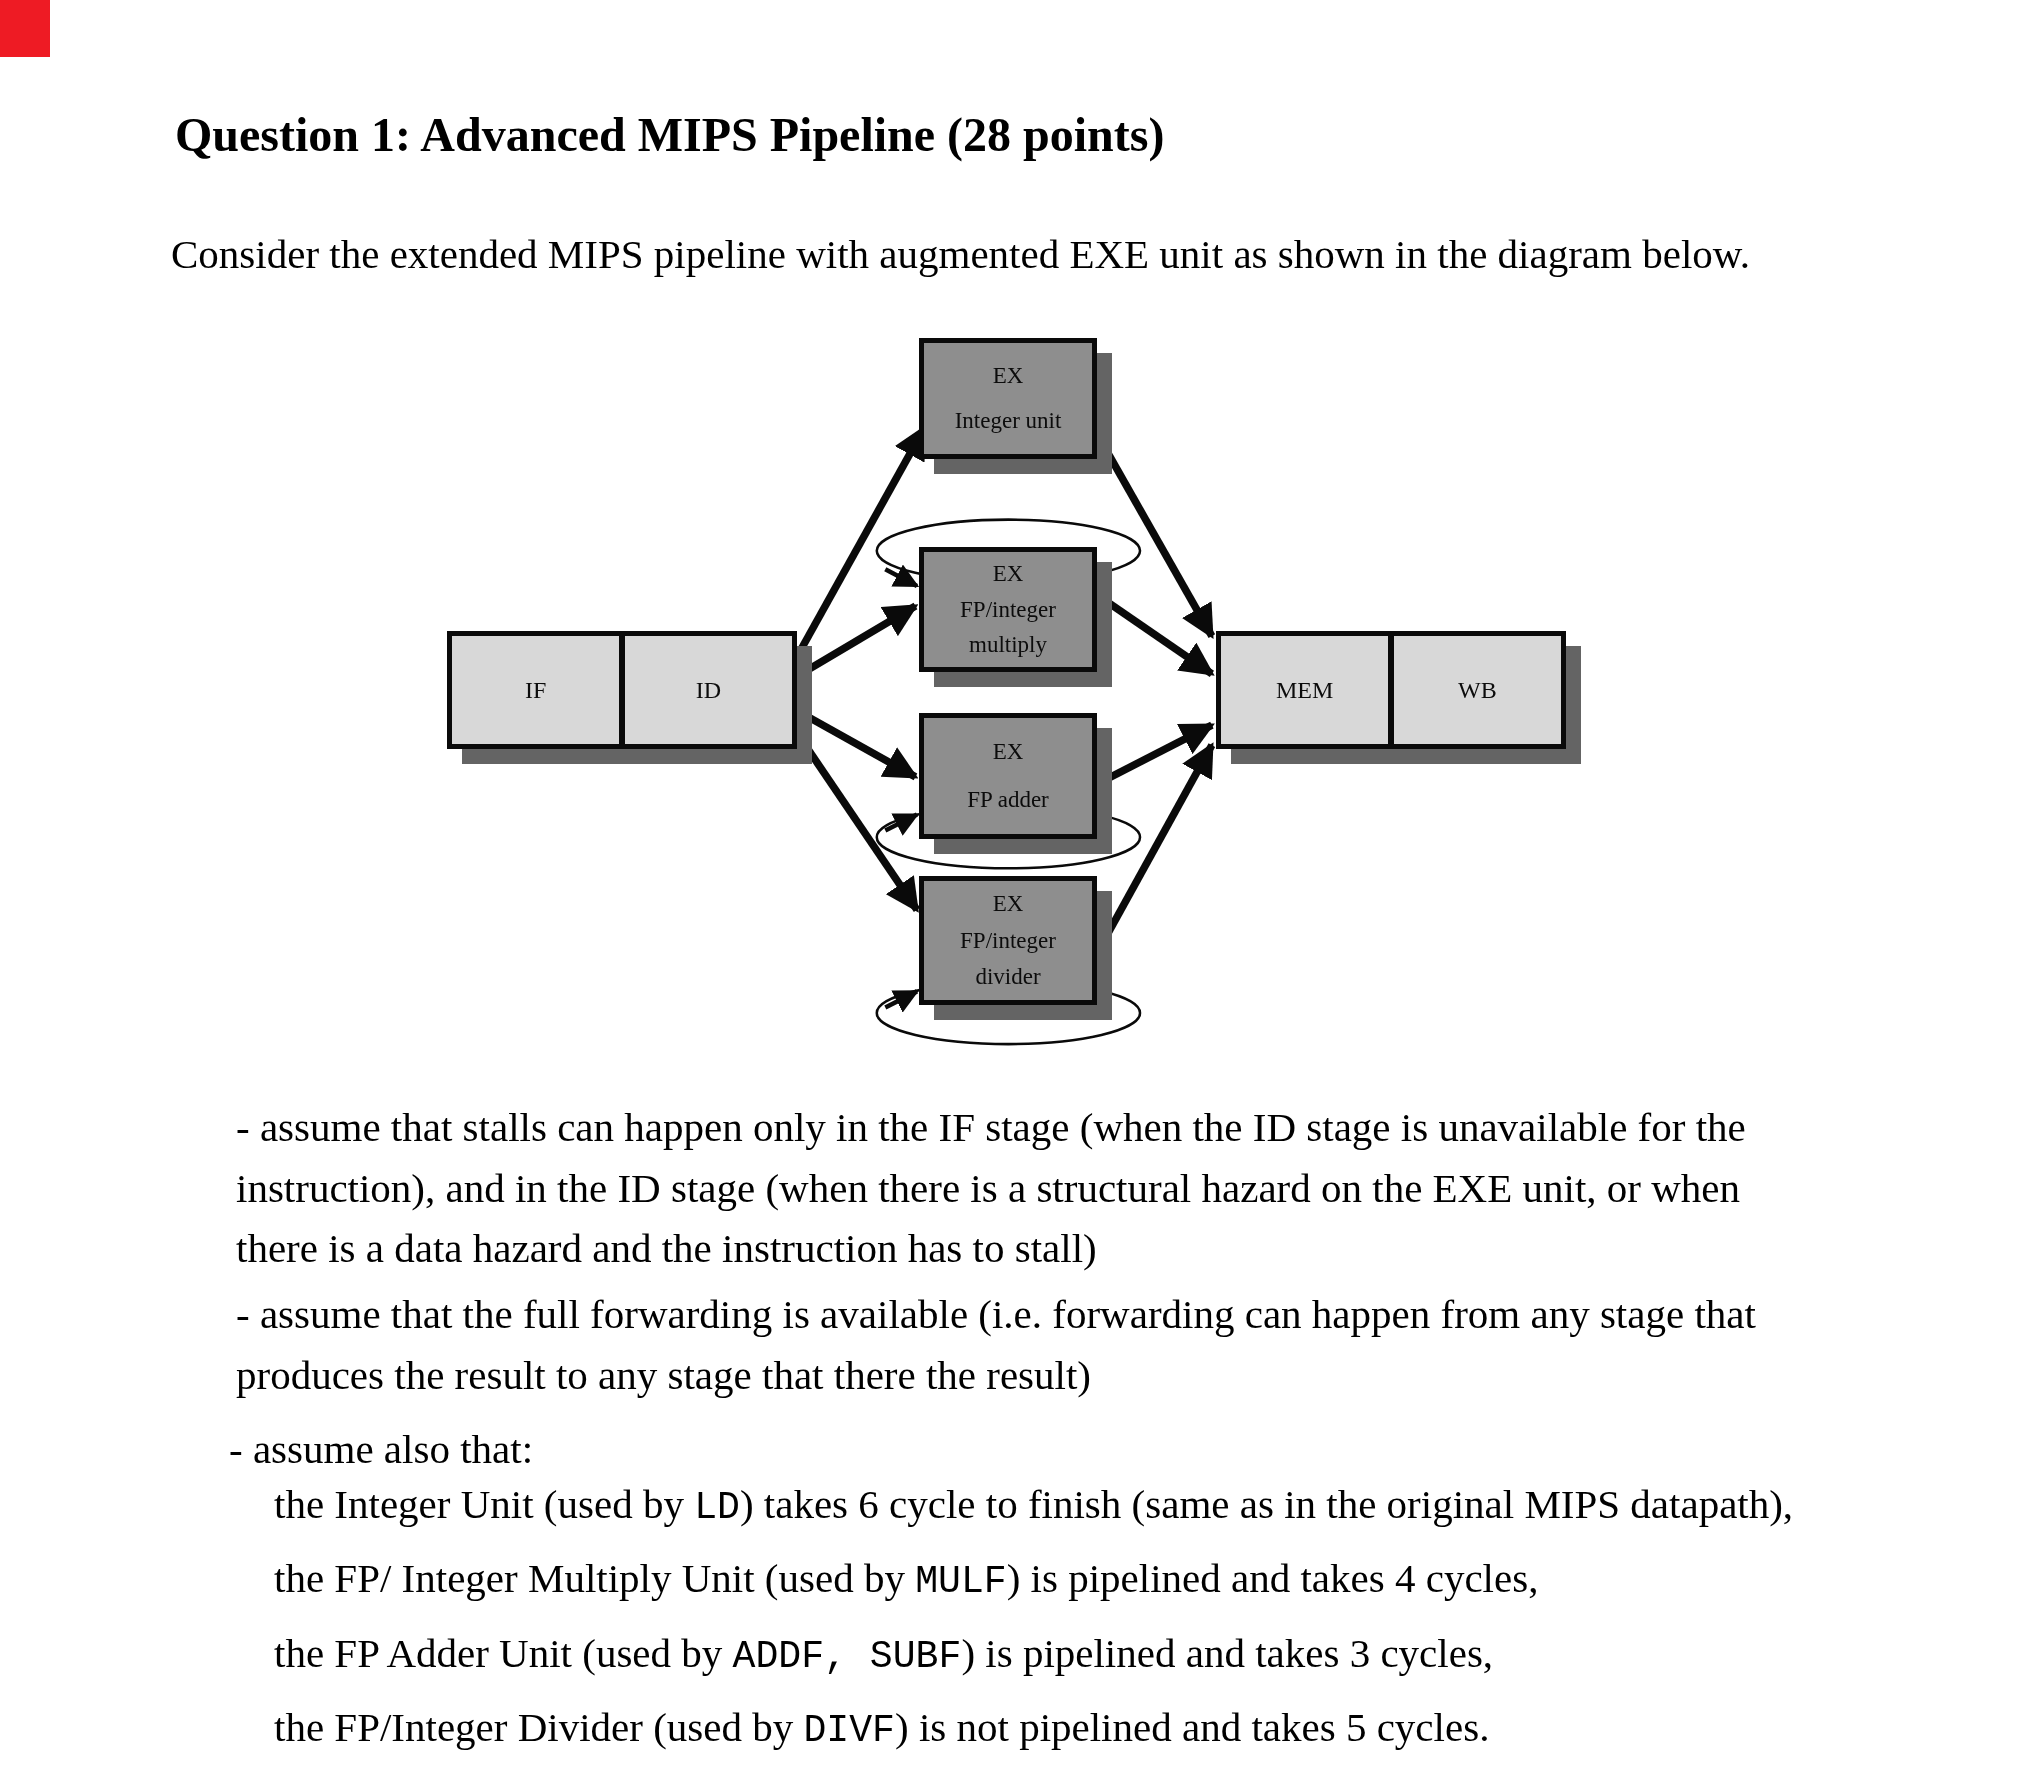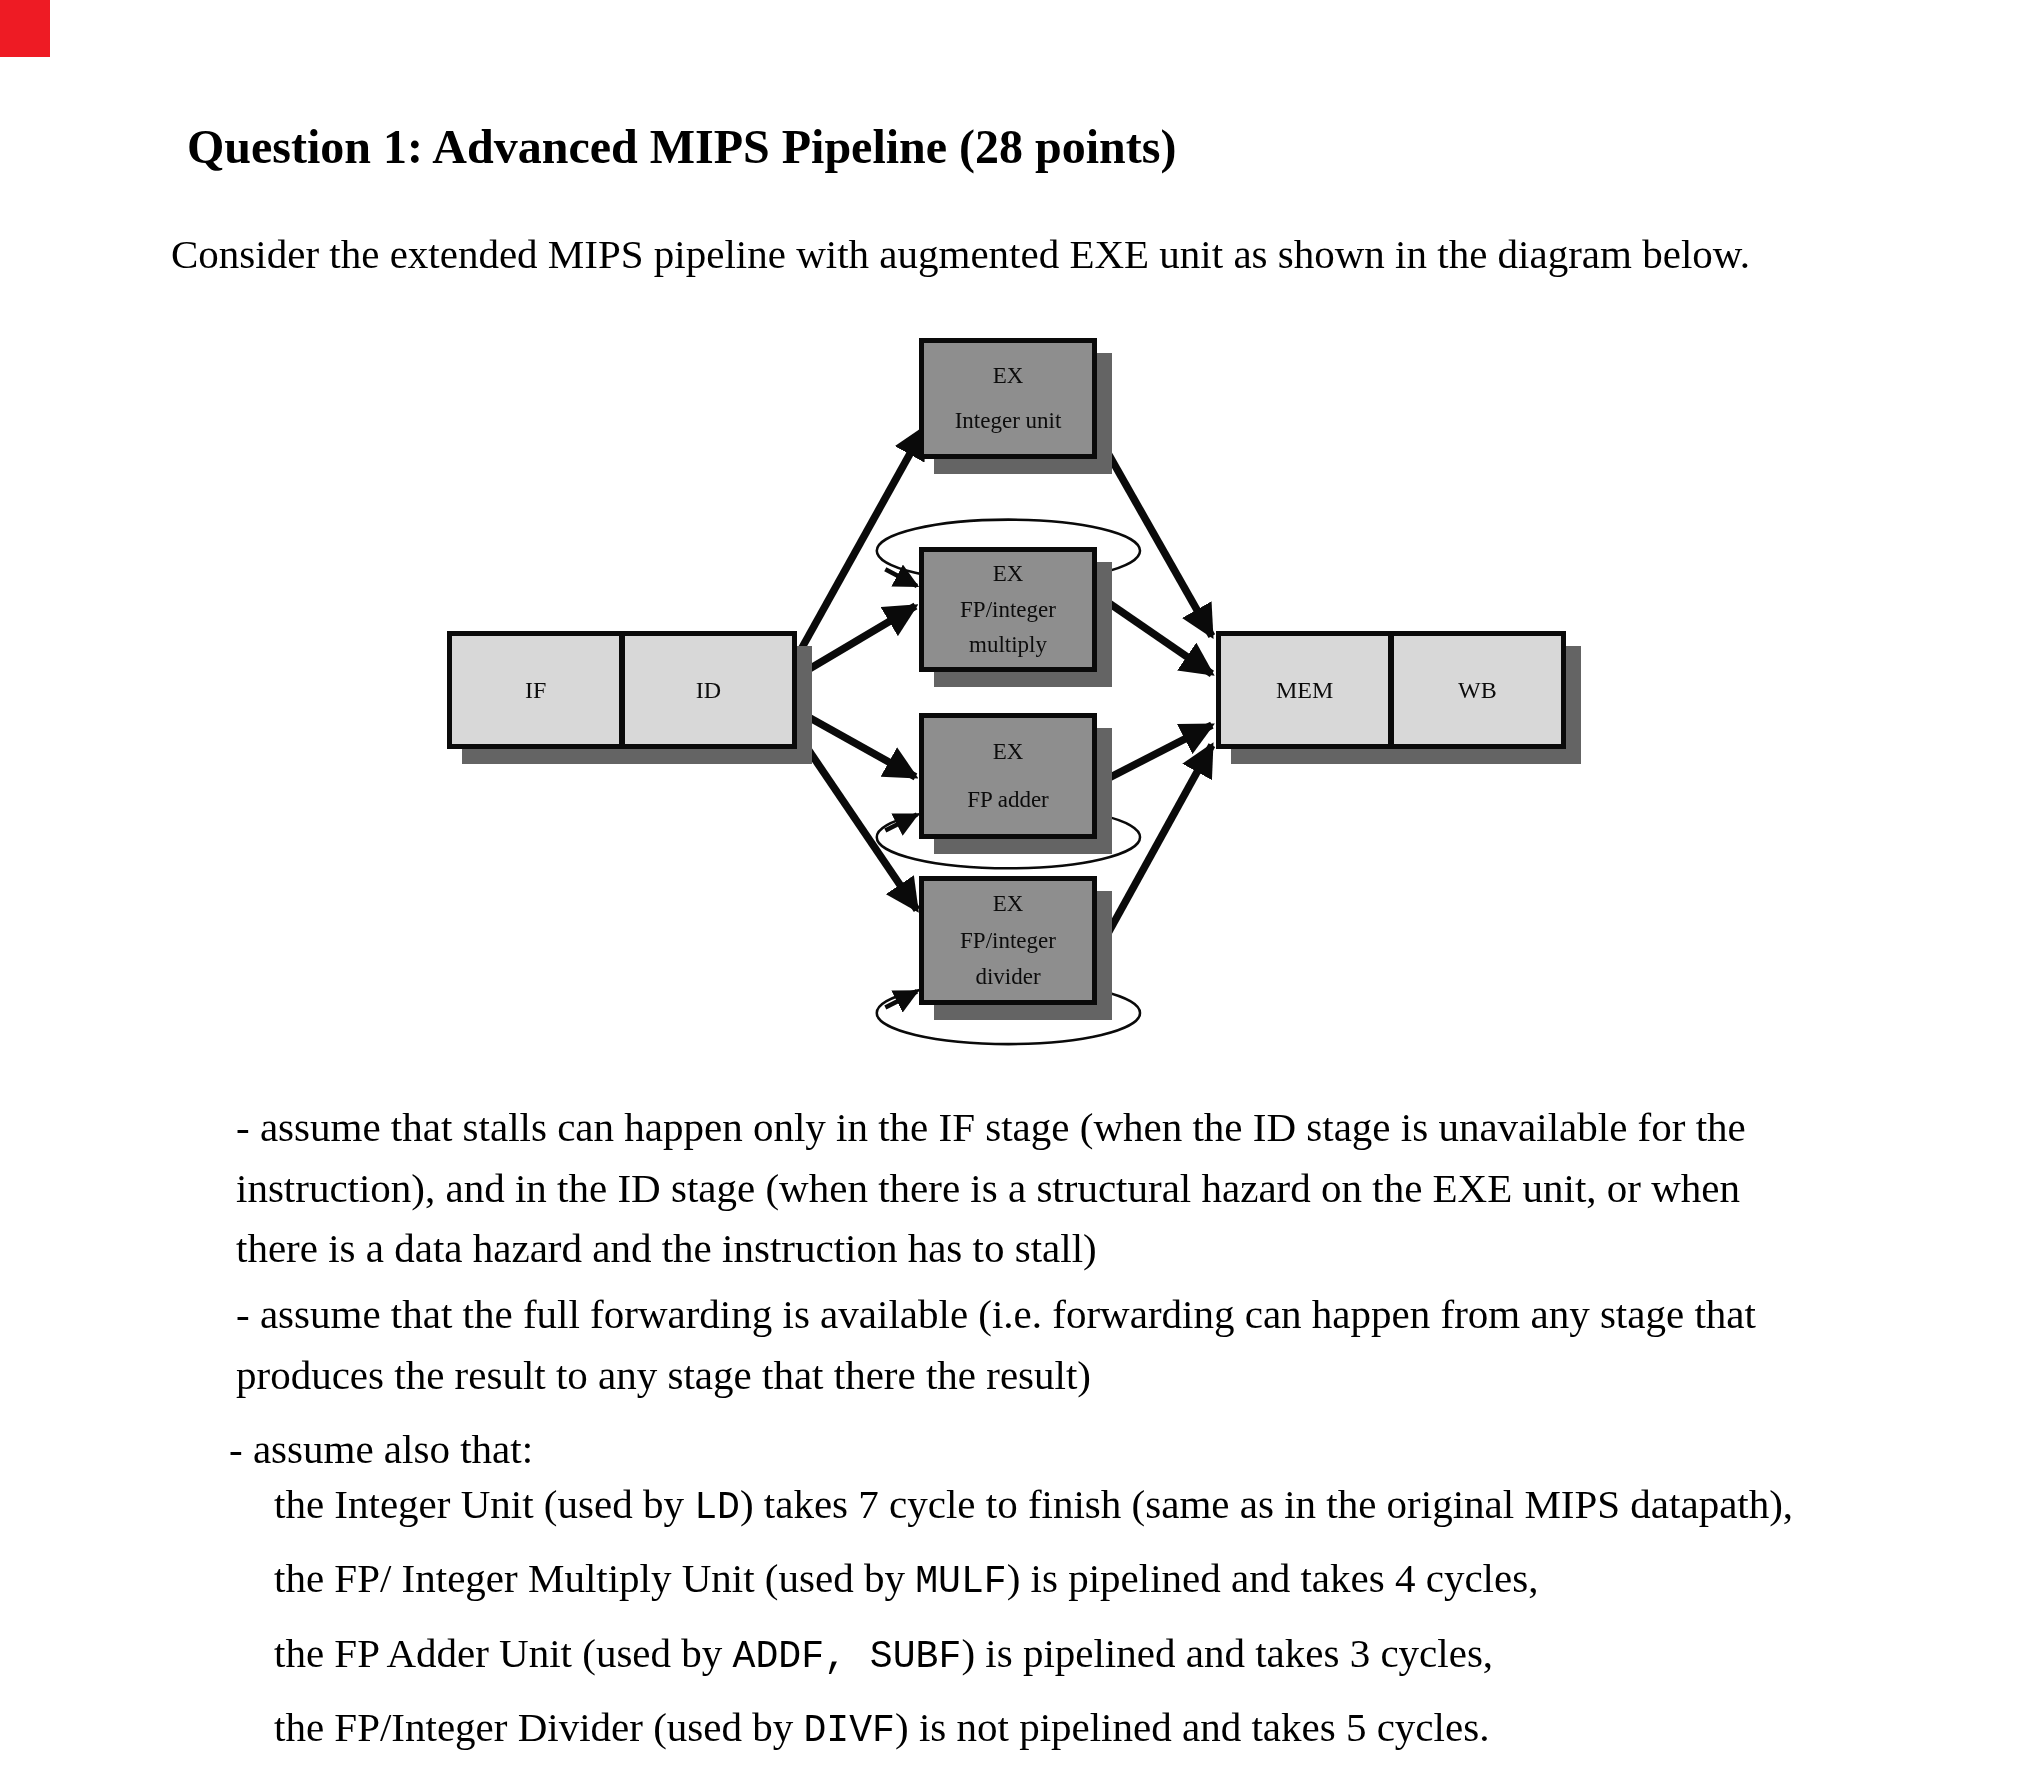--- a/index.html
+++ b/index.html
@@ -10,21 +10,21 @@
     background:#ffffff;
     font-family:"Liberation Serif", serif;
     color:#000;
     overflow:hidden;
   }
   .corner-marker{
     position:absolute;left:0;top:0;width:50px;height:57px;
   }
   .title{
     position:absolute;left:171px;top:105px;
-    font-size:48px;font-weight:700;line-height:1.1;white-space:nowrap;margin:16px;
+    font-size:48px;font-weight:700;line-height:1.1;white-space:nowrap;margin:4px;
   }
   .textline{
     position:absolute;
     font-size:41px;line-height:1.15;white-space:nowrap;
   }
   .textline b{font-weight:400;}
   .mono{font-family:Liberation Mono, monospace;font-size:0.93em;}
   
   .diagram{position:absolute;left:0;top:0;width:2035px;height:1787px;pointer-events:none;}
   .arrow-layer{position:absolute;left:402px;top:312px;width:1256px;height:784px;z-index:1;}
@@ -136,19 +136,19 @@
 
   <div class="textline" style="left:236px;top:1104px;">- assume that <b>stalls can happen</b> only in the <b>IF stage</b> (when the ID stage is unavailable for the</div>
   <div class="textline" style="left:236px;top:1165px;">instruction), and in the <b>ID stage</b> (when there is a structural hazard on the EXE unit, or when</div>
   <div class="textline" style="left:236px;top:1225px;">there is a data hazard and the instruction has to stall)</div>
 
   <div class="textline" style="left:236px;top:1291px;">- assume that the full forwarding is available (i.e. forwarding can happen from any stage that</div>
   <div class="textline" style="left:236px;top:1352px;">produces the result to any stage that there the result)</div>
 
   <div class="textline" style="left:229px;top:1426px;">- assume also that:</div>
 
-  <div class="textline" style="left:274px;top:1481px;">the Integer Unit (used by <span class="mono">LD</span>) takes <b>7 cycle</b> to finish (same as in the original MIPS datapath),</div>
+  <div class="textline" style="left:274px;top:1481px;">the Integer Unit (used by <span class="mono">LD</span>) takes <b>6 cycle</b> to finish (same as in the original MIPS datapath),</div>
   <div class="textline" style="left:274px;top:1555px;">the FP/ Integer Multiply Unit (used by <span class="mono">MULF</span>) is <b>pipelined</b> and takes <b>4 cycles</b>,</div>
   <div class="textline" style="left:274px;top:1630px;">the FP Adder Unit (used by <span class="mono">ADDF, SUBF</span>) is <b>pipelined</b> and takes <b>3 cycles</b>,</div>
   <div class="textline" style="left:274px;top:1704px;">the FP/Integer Divider (used by <span class="mono">DIVF</span>) is <b>not pipelined</b> and takes <b>5 cycles</b>.</div>
 
 </div>
 
 
 </body></html>

